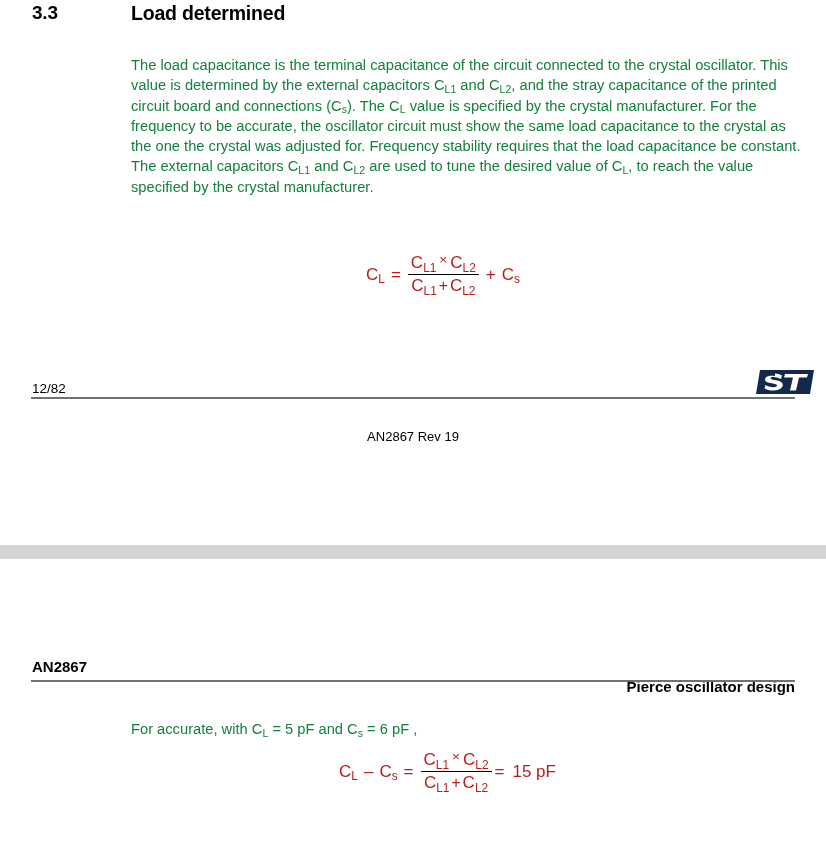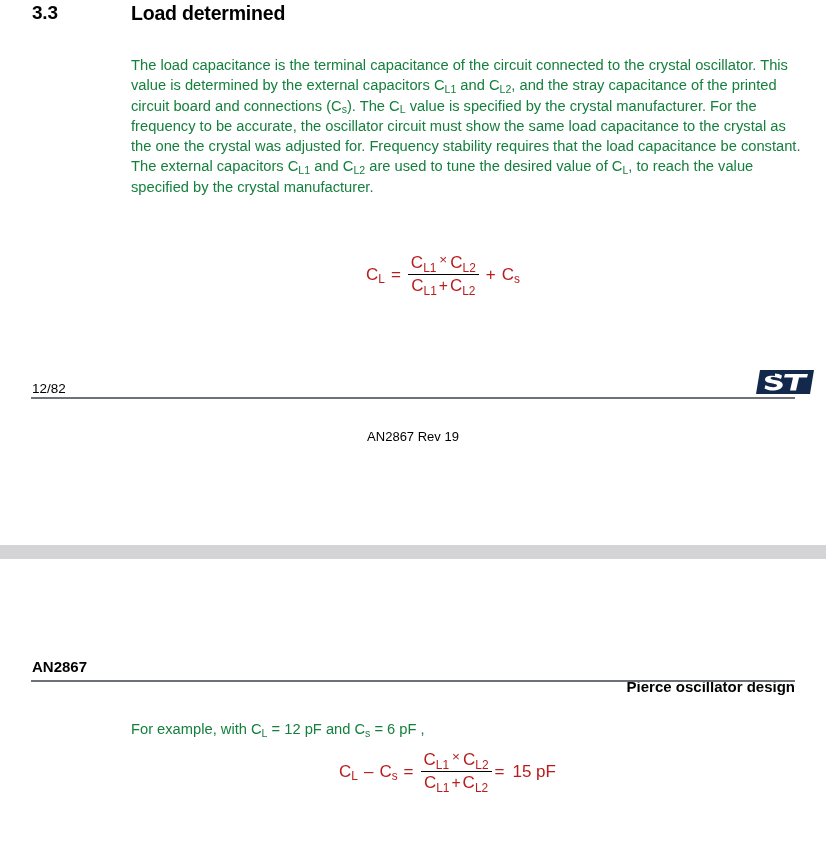--- a/index.html
+++ b/index.html
@@ -214,21 +214,21 @@
 </div>
 
 <div id="page-gap"></div>
 
 <div class="page" id="page-two"></div>
 
 <div id="header-doc-id">AN2867</div>
 <div id="header-chapter">Pierce oscillator design</div>
 <div id="header-rule"></div>
 
-<p class="body-block" id="para-3"><span>For example, with C</span><sub>L</sub><span> = 12 pF and C</span><sub>s</sub><span> = 6 pF ,</span></p>
+<p class="body-block" id="para-3"><span>For accurate, with C</span><sub>L</sub><span> = 5 pF and C</span><sub>s</sub><span> = 6 pF ,</span></p>
 
 <div class="equation" id="equation-2">
   <div class="eq-row">
     <span class="eq-item"><span>C</span><span class="eq-sub">L</span></span>
     <span class="eq-item eq-op">–</span>
     <span class="eq-item"><span>C</span><span class="eq-sub">s</span></span>
     <span class="eq-item eq-op">=</span>
     <span class="frac">
       <span class="num"><span>C</span><span class="eq-sub">L1</span><span class="times">×</span><span>C</span><span class="eq-sub">L2</span></span>
       <span class="bar"></span>

